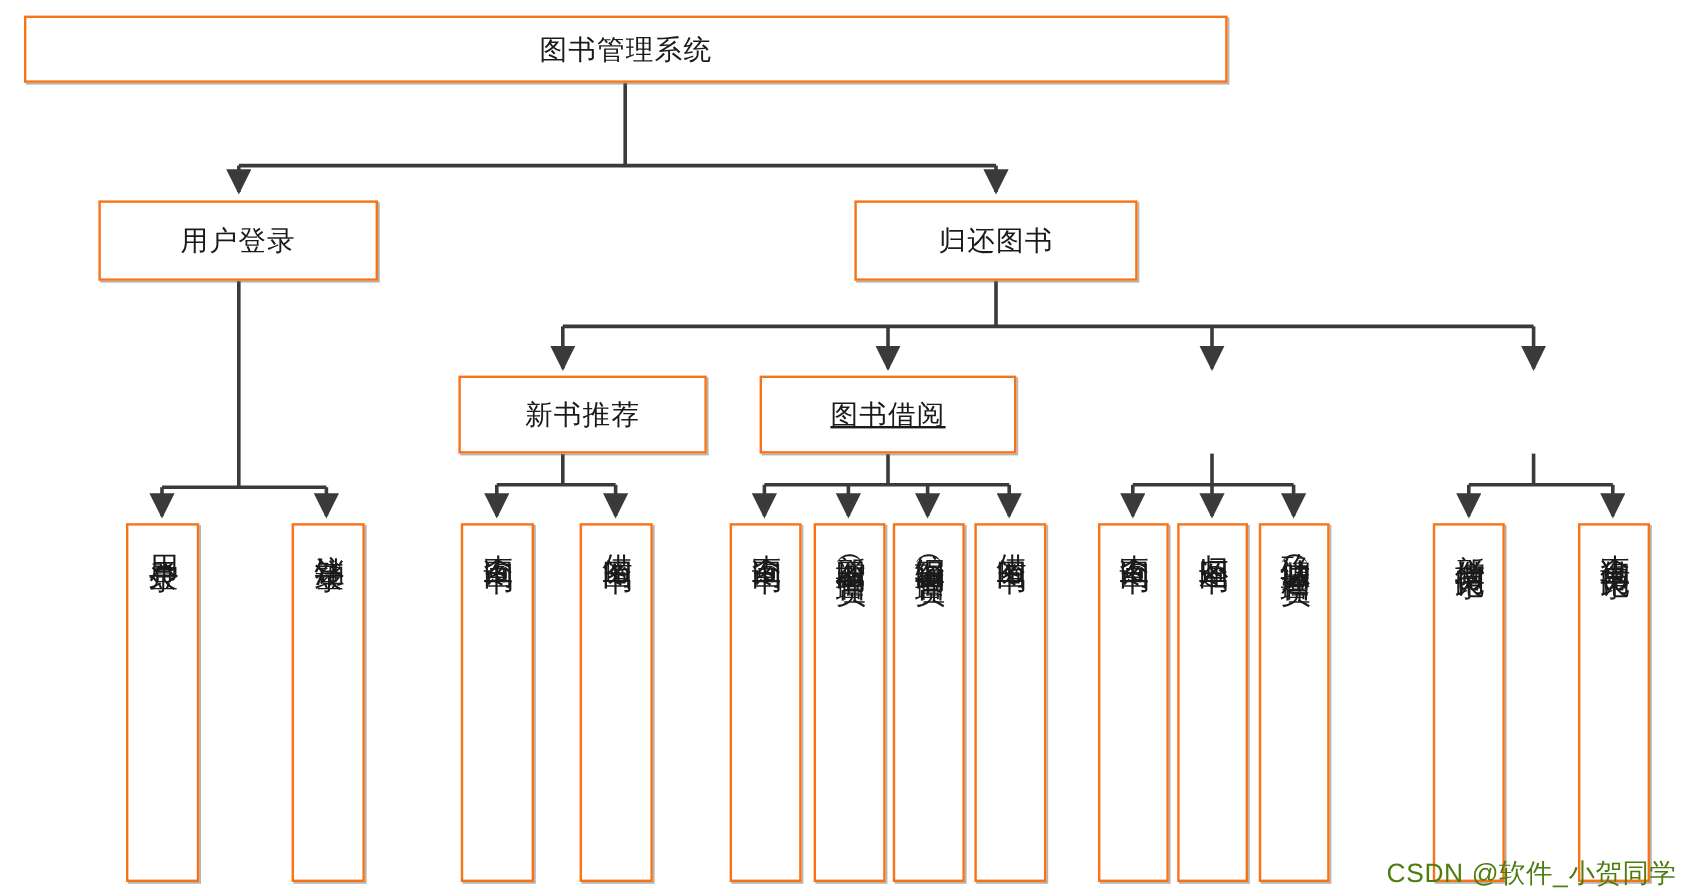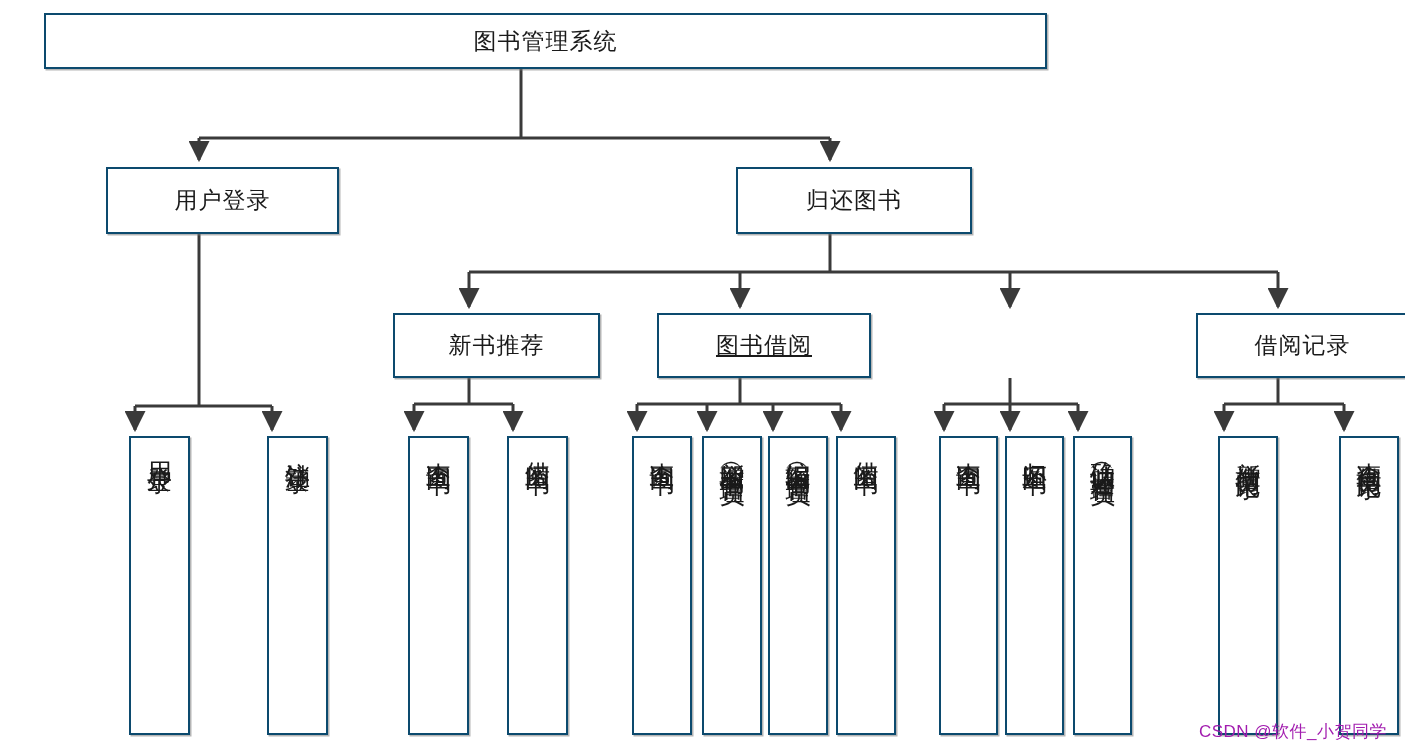--- a/index.html
+++ b/index.html
@@ -23,27 +23,26 @@
     left: 0;
     top: 0;
     width: 1405px;
     height: 747px;
     pointer-events: none;
   }
   .node {
     position: absolute;
     box-sizing: border-box;
     background: #ffffff;
-    border: 2px solid #0c4a6e;
+    border: 2px solid #f97316;
     box-shadow: 1.5px 1.5px 0 0 rgba(120,120,120,0.55);
     display: flex;
     align-items: center;
     justify-content: center;
     color: #1a1a1a;
-    margin-left: 24px;
   }
   .node .lbl {
     display: block;
     text-align: center;
     line-height: 1.08;
     white-space: pre;
   }
   
   .node.h .lbl {
     font-size: 23px;
@@ -60,24 +59,24 @@
   }
   .node.v .lbl {
     writing-mode: vertical-rl;
     text-orientation: upright;
     font-size: 25px;
     letter-spacing: 3px;
     line-height: 1;
   }
   .watermark {
     position: absolute;
-    right: 18px;
+    right: 8px;
     bottom: 4px;
-    font-size: 17px;
-    color: #a21caf;
+    font-size: 22px;
+    color: #4d7c0f;
     letter-spacing: 0.5px;
     white-space: nowrap;
     user-select: none;
   }
 </style>
 </head>
 <body>
 
 <div id="canvas">
 
@@ -135,28 +134,25 @@
     <span class="lbl">图书管理系统</span>
   </div>
 
   <div class="node h" style="left:82px; top:167px; width:233px; height:67px;">
     <span class="lbl">用户登录</span>
   </div>
   <div class="node h" style="left:712px; top:167px; width:236px; height:67px;">
     <span class="lbl">归还图书</span>
   </div>
 
-  <div class="node h" style="left:369px; top:313px; width:207px; height:65px;">
+  <div class="node h" style="left:382px; top:313px; width:207px; height:65px;">
     <span class="lbl">新书推荐</span>
   </div>
   <div class="node h" style="left:633px; top:313px; width:214px; height:65px;text-decoration:underline;">
     <span class="lbl">图书借阅</span>
-  </div>
-  <div class="node h" style="left:1172px; top:313px; width:213px; height:65px;">
-    <span class="lbl">借阅记录</span>
   </div>
 
   <div class="node v" style="left:105px; top:436px; width:61px; height:299px;">
     <span class="lbl">用户登录</span>
   </div>
   <div class="node v" style="left:243px; top:436px; width:61px; height:299px;">
     <span class="lbl">注销登录</span>
   </div>
 
   <div class="node v" style="left:384px; top:436px; width:61px; height:299px;">

